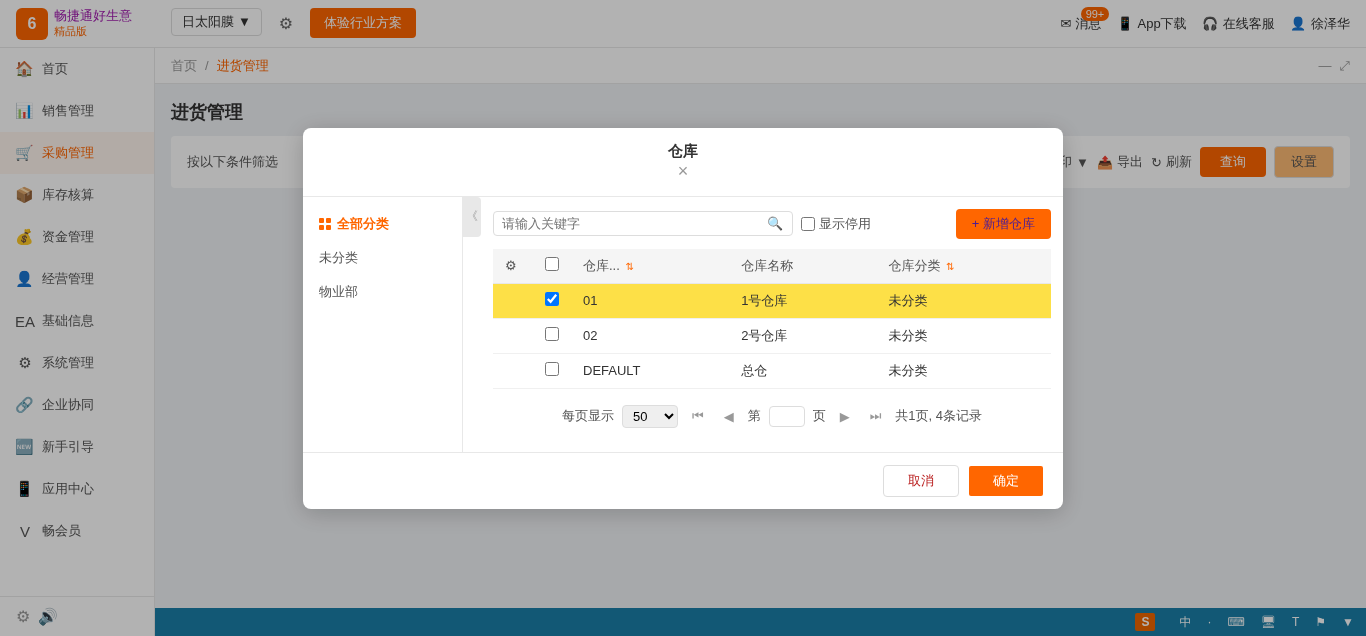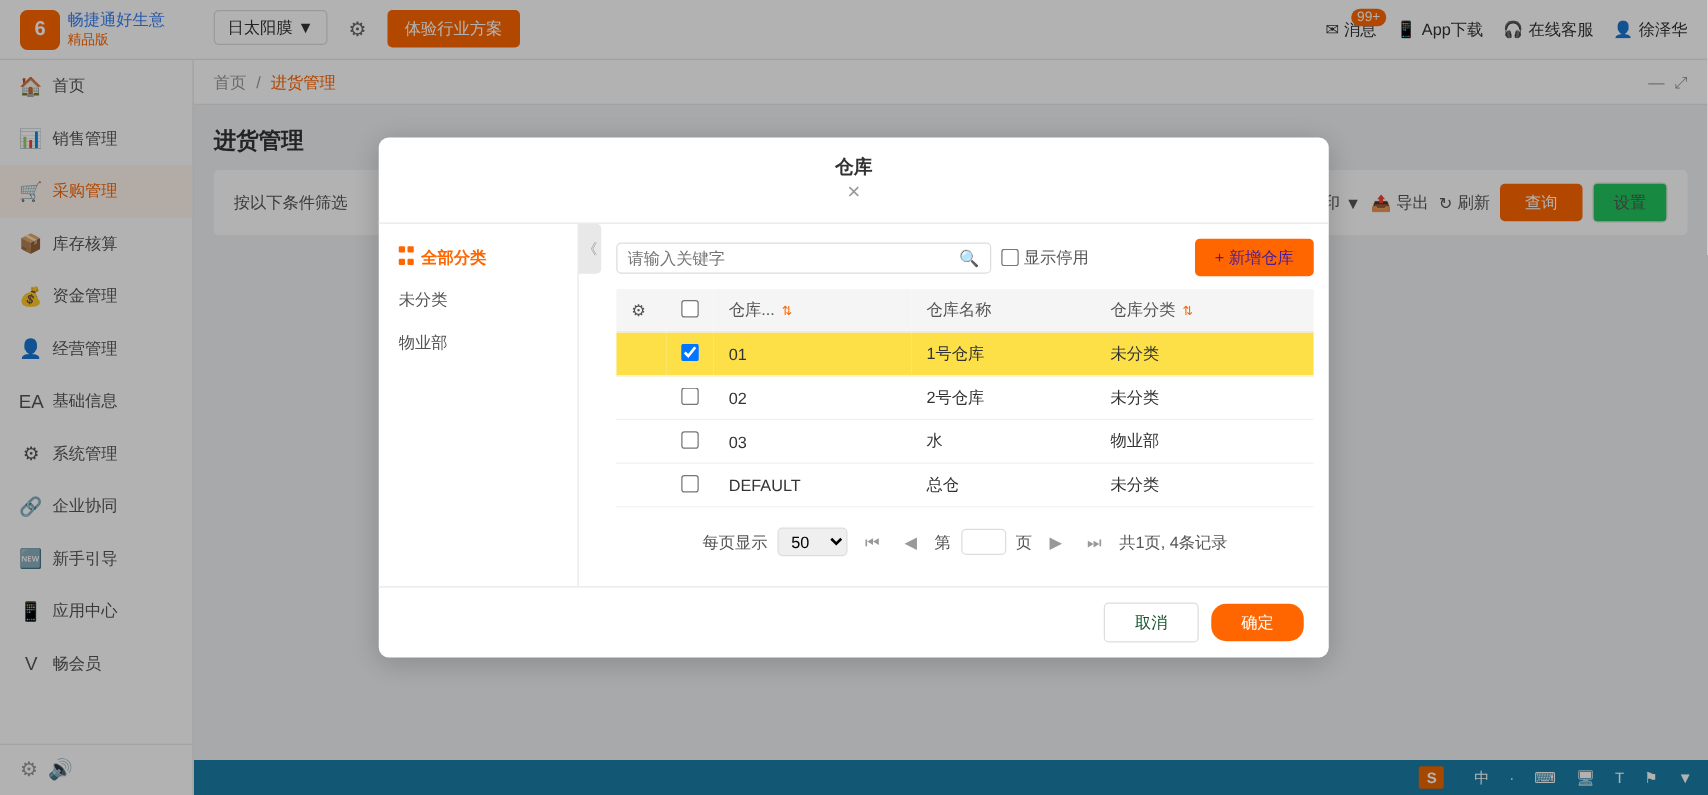--- a/index.html
+++ b/index.html
@@ -17,21 +17,21 @@
     }
     .logo-area {
       display: flex; align-items: center; gap: 6px;
       width: 155px;
     }
     .logo-icon {
       width: 32px; height: 32px; background: #f60; border-radius: 6px;
       display: flex; align-items: center; justify-content: center;
       color: #fff; font-weight: bold; font-size: 16px;
     }
-    .logo-text { font-size: 13px; color: #3b82f6; line-height: 1.3; }
+    .logo-text { font-size: 13px; color: #a21caf; line-height: 1.3; }
     .logo-sub { font-size: 11px; color: #f60; }
     .header-nav { display: flex; align-items: flex-start; flex: 1; gap: 8px; }
     .store-selector {
       display: flex; align-items: center; gap: 4px;
       border: 1px solid #ddd; border-radius: 4px; padding: 4px 10px;
       cursor: pointer; font-size: 13px; color: #333;
     }
     .gear-btn {
       width: 32px; height: 32px; display: flex; align-items: center; justify-content: center;
       cursor: pointer; color: #666; font-size: 16px;
@@ -78,21 +78,21 @@
     .toolbar {
       display: flex; align-items: center; gap: 8px; margin-bottom: 12px;
       background: #fff; padding: 10px 16px; border-radius: 4px;
     }
     .toolbar-label { color: #555; font-size: 13px; }
     .query-btn {
       background: #f60; color: #fff; border: none; border-radius: 4px;
       padding: 6px 20px; cursor: pointer; font-size: 13px;
     }
     .set-btn {
-      background: #22c55e; color: #555; border: 1px solid #ddd; border-radius: 4px;
+      background: #fdba74; color: #555; border: 1px solid #ddd; border-radius: 4px;
       padding: 6px 16px; cursor: pointer; font-size: 13px;
     }
     .icon-btn { display: flex; align-items: center; gap: 4px; cursor: pointer; color: #555; font-size: 13px; }
 
     
     .status-bar {
       position: fixed; bottom: 0; left: 155px; right: 0; height: 28px;
       background: #1a7fa8; display: flex; align-items: center; justify-content: flex-end;
       padding: 0 12px; gap: 16px; z-index: 99;
     }
@@ -115,21 +115,21 @@
     .modal-title { font-size: 15px; font-weight: bold; color: #333; }
     .modal-close { cursor: pointer; color: #999; font-size: 18px; }
     .modal-body { display: flex; flex: 1; overflow: hidden; }
 
     
     .category-panel {
       width: 160px; border-right: 1px solid #e8e8e8; padding: 10px 0;
       display: flex; flex-direction: column;
     }
     .category-header {
-      display: flex; gap: 6px; padding: 8px 16px;
+      display: flex; align-items: center; gap: 6px; padding: 8px 16px;
       font-weight: bold; color: #f60; cursor: pointer; font-size: 13px;
     }
     .category-item {
       padding: 8px 16px; cursor: pointer; color: #555; font-size: 13px;
     }
     .collapse-panel-btn {
       width: 18px; height: 40px; background: #e8e8e8; border-radius: 0 4px 4px 0;
       display: flex; align-items: center; justify-content: center; cursor: pointer;
       color: #999; font-size: 12px;
     }
@@ -176,25 +176,25 @@
       width: 36px; border: 1px solid #ddd; border-radius: 4px;
       padding: 2px 4px; text-align: center; font-size: 13px;
     }
 
     
     .modal-footer {
       display: flex; align-items: center; justify-content: flex-end;
       padding: 12px 20px; gap: 10px; border-top: 1px solid #e8e8e8;
     }
     .cancel-btn {
-      background: #fff; color: #14532d; border: 1px solid #ddd; border-radius: 4px;
+      background: #fff; color: #b91c1c; border: 1px solid #ddd; border-radius: 4px;
       padding: 6px 24px; cursor: pointer; font-size: 13px;
     }
     .confirm-btn {
-      background: #f60; color: #fff; border: none; border-radius: 12px;
+      background: #f60; color: #fff; border: none; border-radius: 2px;
       padding: 6px 24px; cursor: pointer; font-size: 13px;
     }
   </style>
 </head>
 <body>
 
 <div class="top-header">
   <div class="logo-area">
     <div class="logo-icon">
       <span>6</span>
@@ -405,29 +405,20 @@
       </td>
       <td>02</td>
       <td>2号仓库</td>
       <td>未分类</td>
     </tr>
                 <tr>
       <td style="text-align:center;"></td>
       <td>
         <input type="checkbox" class="row-checkbox" style="">
       </td>
-      <td>03</td>
-      <td>水</td>
-      <td>物业部</td>
-    </tr>
-                <tr>
-      <td style="text-align:center;"></td>
-      <td>
-        <input type="checkbox" class="row-checkbox" style="">
-      </td>
       <td>DEFAULT</td>
       <td>总仓</td>
       <td>未分类</td>
     </tr>
               </tbody>
           </table>
         </div>
 
         <div class="pagination">
           <span>每页显示</span>

